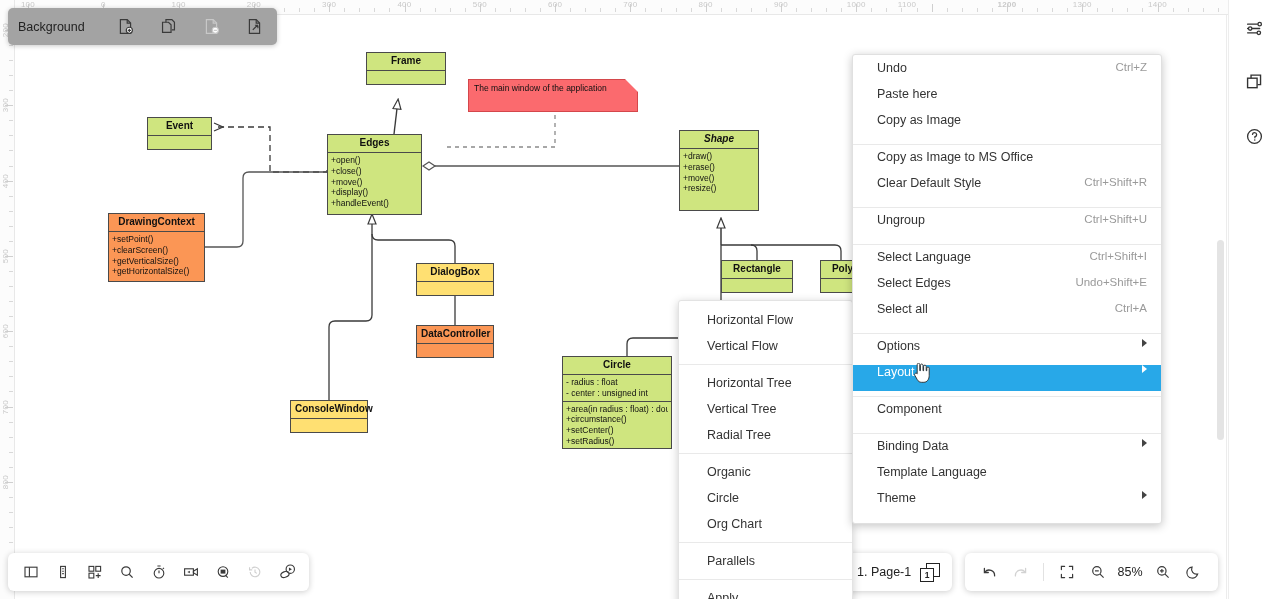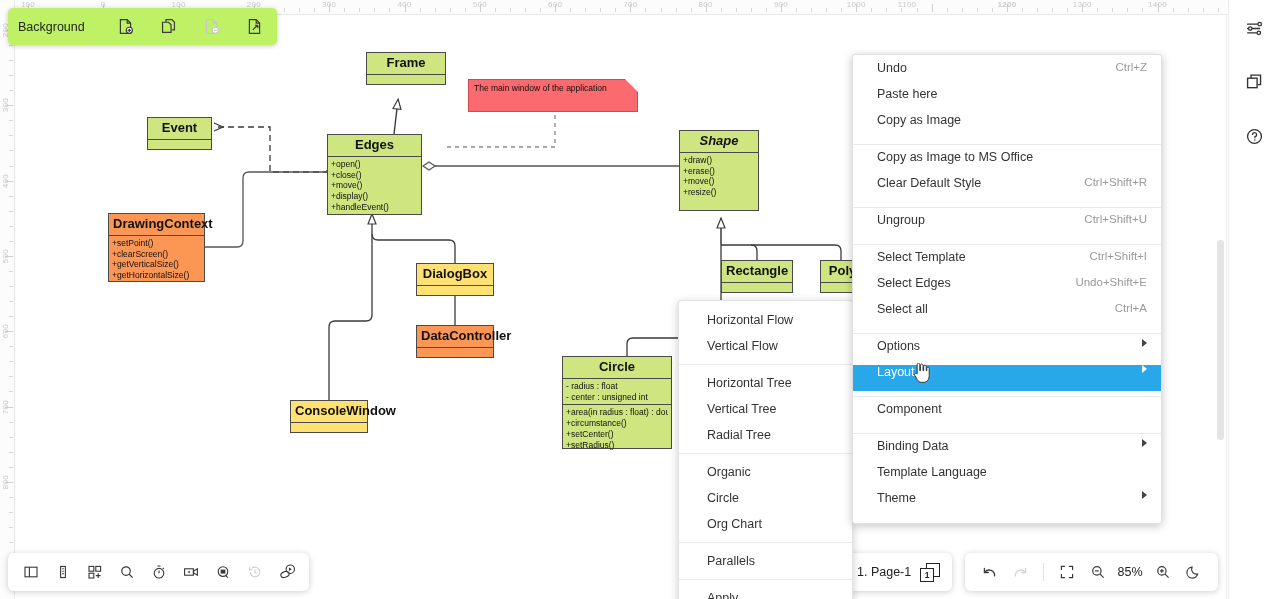--- a/index.html
+++ b/index.html
@@ -41,21 +41,21 @@
     position: absolute; left: 15px; top: 15px;
     width: 1213px; height: 584px; background: #fff; overflow: hidden;
   }
 
   
   .uml {
     position: absolute; border: 1.4px solid #4a4a4a;
     font-size: 8.5px; color: #111; line-height: 1.28;
   }
   .uml .hd {
-    text-align: center; font-weight: bold; font-size: 13px;
+    text-align: center; font-weight: bold; font-size: 10px;
     padding: 2px 4px; border-bottom: 1.4px solid #4a4a4a;
   }
   .uml .hd.italic { font-style: italic; }
   .uml .sec { padding: 2px 3px; }
   .uml .sec + .sec { border-top: 1.4px solid #4a4a4a; }
   .uml .sec div { white-space: nowrap; overflow: hidden; }
   .green  { background: #cfe57f; }
   .orange { background: #fb9655; }
   .yellow { background: #ffe072; }
 
@@ -69,21 +69,21 @@
     border-left: 13px solid transparent;
     border-top: 13px solid #ffffff;
   }
 
   svg.edges { position: absolute; left: 0; top: 0; width: 1213px; height: 584px; pointer-events: none; }
 
   
   .bg-toolbar {
     position: absolute; left: 8px; top: 8px; height: 37px;
     display: flex; align-items: center; gap: 14px;
-    background: #bef264; border-radius: 5px;
+    background: #a3a3a3; border-radius: 5px;
     box-shadow: 0 1px 5px rgba(0,0,0,.22); padding: 0 8px 0 10px;
     z-index: 40;
   }
   .bg-toolbar .lbl { font-size: 12.5px; color: #222; margin-right: 12px; }
   .tbtn {
     width: 29px; height: 29px; display: flex; align-items: center; justify-content: center;
     border-radius: 4px; cursor: pointer; color: #3a3a3a;
   }
   .tbtn.disabled { color: #c8c8c8; }
 
@@ -658,21 +658,21 @@
         <span>Clear Default Style</span>
         <span class="sc">Ctrl+Shift+R</span>
       </div>
       <div class="ctx-sep"></div>
       <div class="ctx-item">
         <span>Ungroup</span>
         <span class="sc">Ctrl+Shift+U</span>
       </div>
       <div class="ctx-sep"></div>
       <div class="ctx-item">
-        <span>Select Template</span>
+        <span>Select Language</span>
         <span class="sc">Ctrl+Shift+I</span>
       </div>
       <div class="ctx-item">
         <span>Select Edges</span>
         <span class="sc">Undo+Shift+E</span>
       </div>
       <div class="ctx-item">
         <span>Select all</span>
         <span class="sc">Ctrl+A</span>
       </div>

